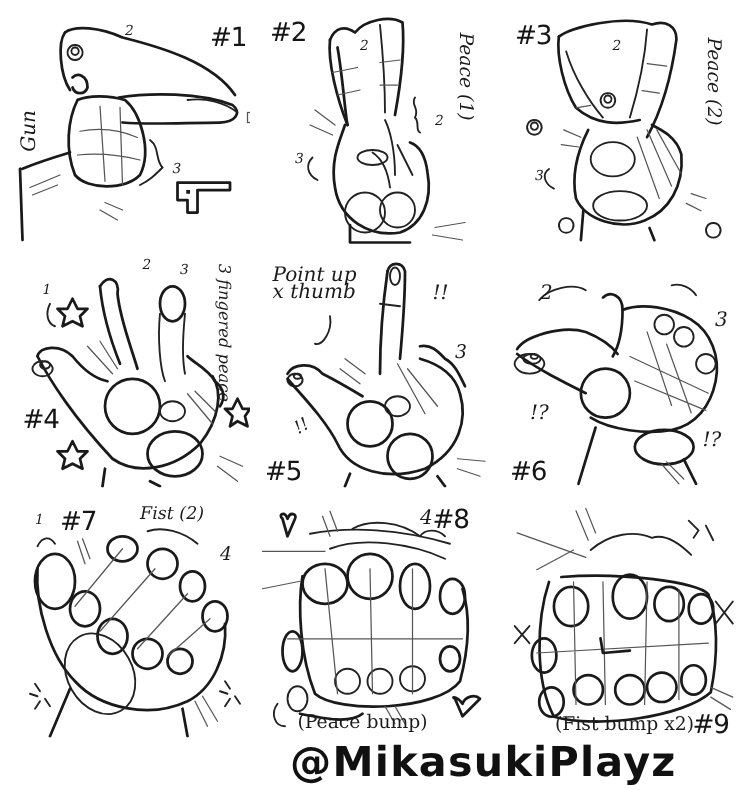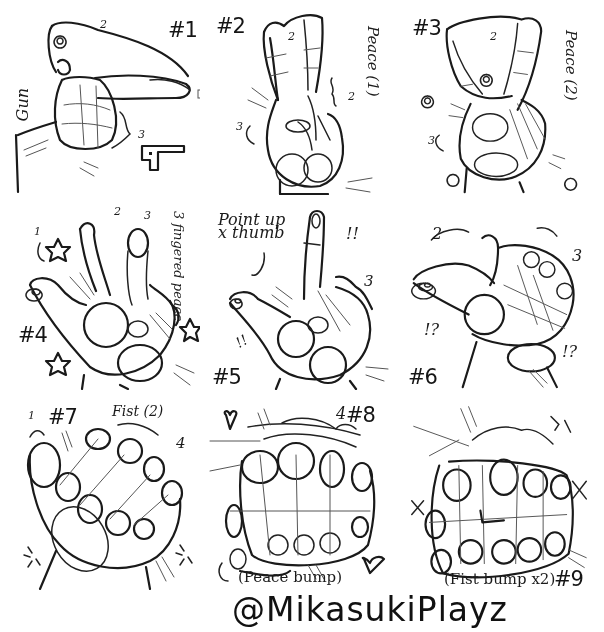--- a/index.html
+++ b/index.html
@@ -8,21 +8,21 @@
     .sheet { position: absolute; left: 0; top: 0; width: 604px; height: 632px; }
     .cell { position: absolute; width: 200px; height: 195px; }
     .cell svg { position: absolute; left: 0; top: 0; width: 200px; height: 195px; }
     .num { position: absolute; font-family: "DejaVu Sans", sans-serif; font-size: 21px;
            font-weight: 400; color: #151515; letter-spacing: -1px; }
     .note { position: absolute; font-family: "DejaVu Serif", serif; font-size: 13px;
             color: #1b1b1b; font-style: italic; line-height: 13px; white-space: nowrap; }
     .vert { writing-mode: vertical-rl; }
     .small { font-size: 11px; }
     .sig { position: absolute; left: 232px; top: 590px; font-family: "DejaVu Sans", sans-serif;
-           font-size: 33px; color: #111; letter-spacing: 1px; font-weight: 400; }
+           font-size: 33px; color: #111; letter-spacing: 1px; font-weight: 700; }
     .stroke { fill: none; stroke: #1a1a1a; stroke-width: 2.2; stroke-linecap: round; stroke-linejoin: round; }
     .thin { fill: none; stroke: #555; stroke-width: 1; stroke-linecap: round; }
     .med { fill: none; stroke: #222; stroke-width: 1.5; stroke-linecap: round; }
   </style>
 </head>
 <body>
 
 <div class="sheet">
 
   <div class="cell" style="left:0;top:0;">

